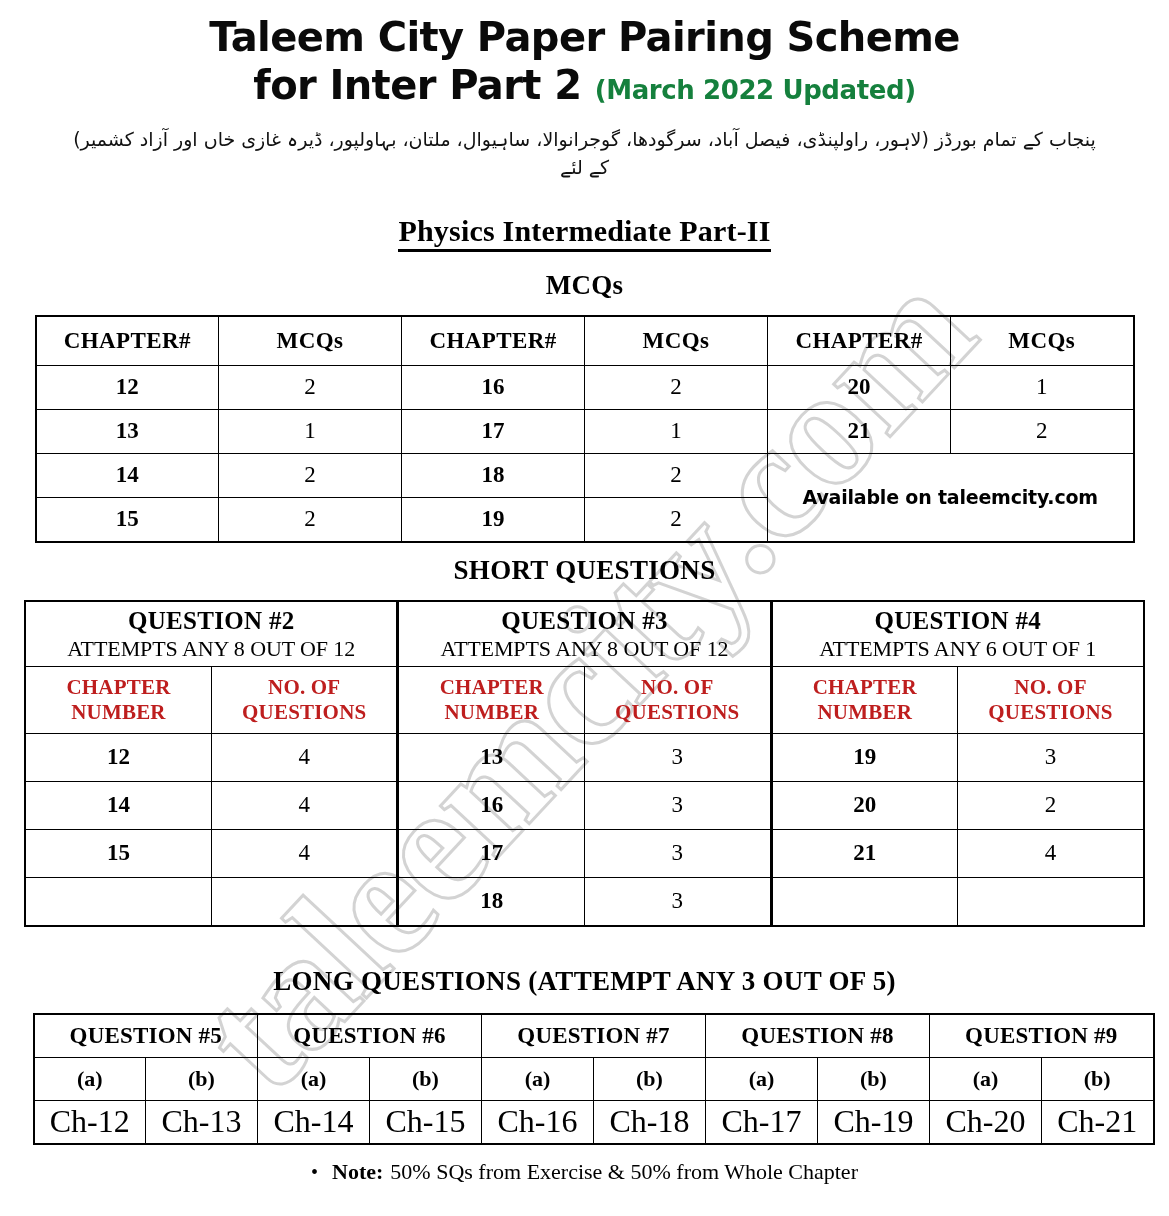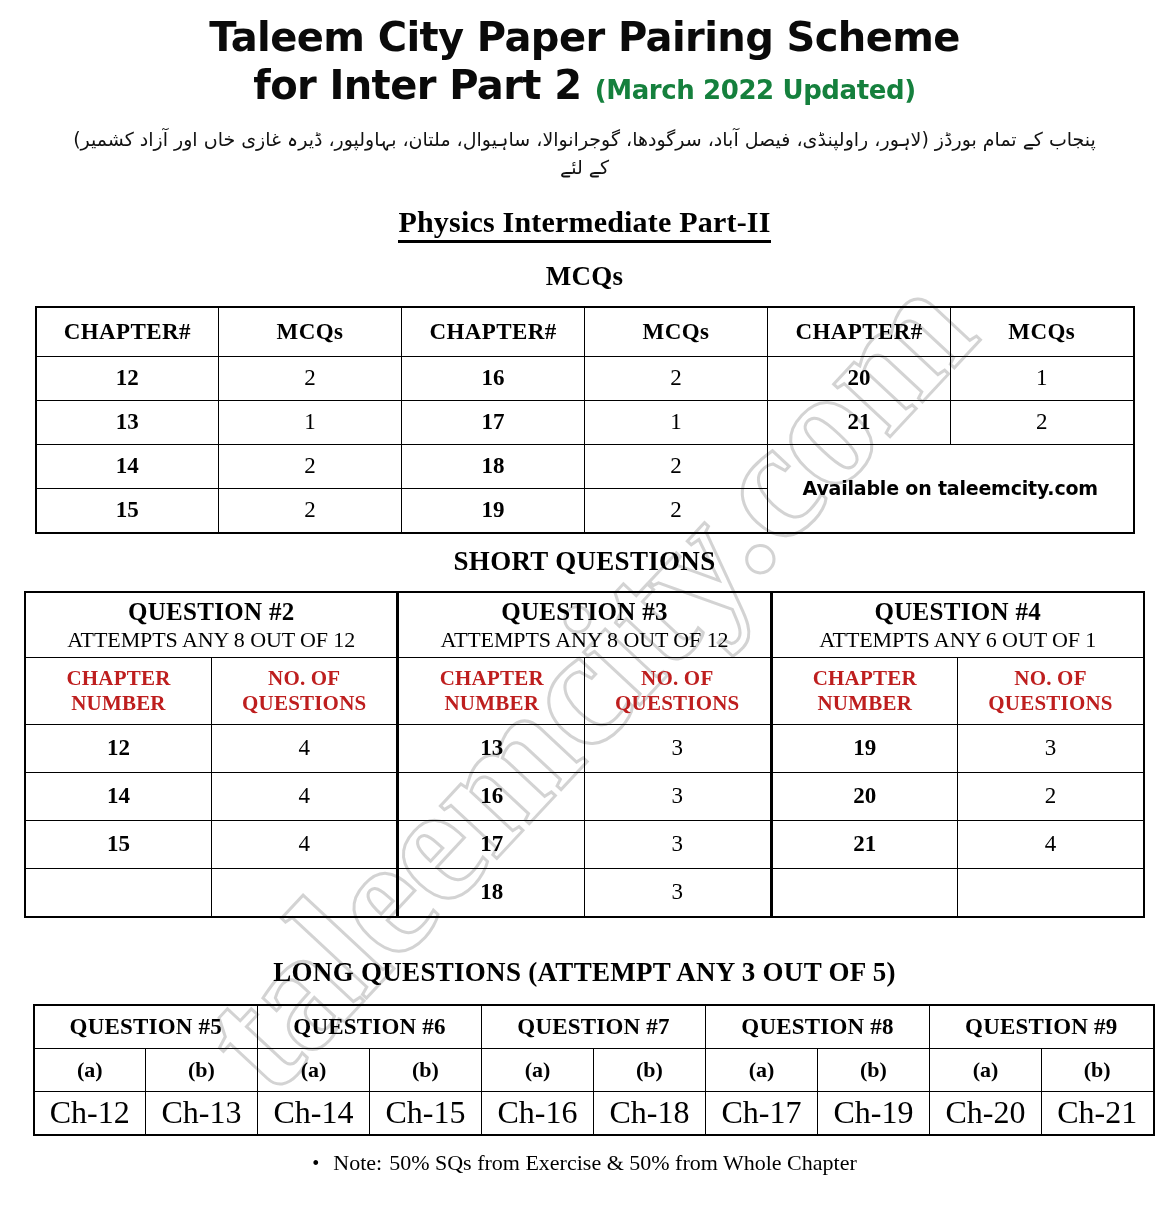--- a/index.html
+++ b/index.html
@@ -75,21 +75,21 @@
     font-size: 19px;
     line-height: 1.5;
     margin-top: 16px;
     padding: 0 70px;
     color: #111;
   }
   .subject-heading {
     text-align: center;
     font-size: 30px;
     font-weight: 700;
-    margin-top: 23px;
+    margin-top: 32px;
     letter-spacing: 0.2px;
   }
   .subject-heading span {
     border-bottom: 3px solid #000;
     padding-bottom: 2px;
   }
   .section-heading {
     text-align: center;
     font-size: 27px;
     font-weight: 700;
@@ -206,21 +206,21 @@
     align-items: baseline;
     justify-content: center;
     margin-top: 14px;
     font-size: 22px;
   }
   .note-bullet {
     font-size: 20px;
     margin-right: 14px;
     line-height: 1;
   }
-  .note-label { font-weight: 400; margin-right: 7px; }
+  .note-label { font-weight: 700; margin-right: 7px; }
   .note-text { font-weight: 400; }
 </style>
 </head>
 <body>
 
 <div id="watermark-layer">
   <div id="watermark-text">taleemcity.com</div>
 </div>
 
 <div id="page">

